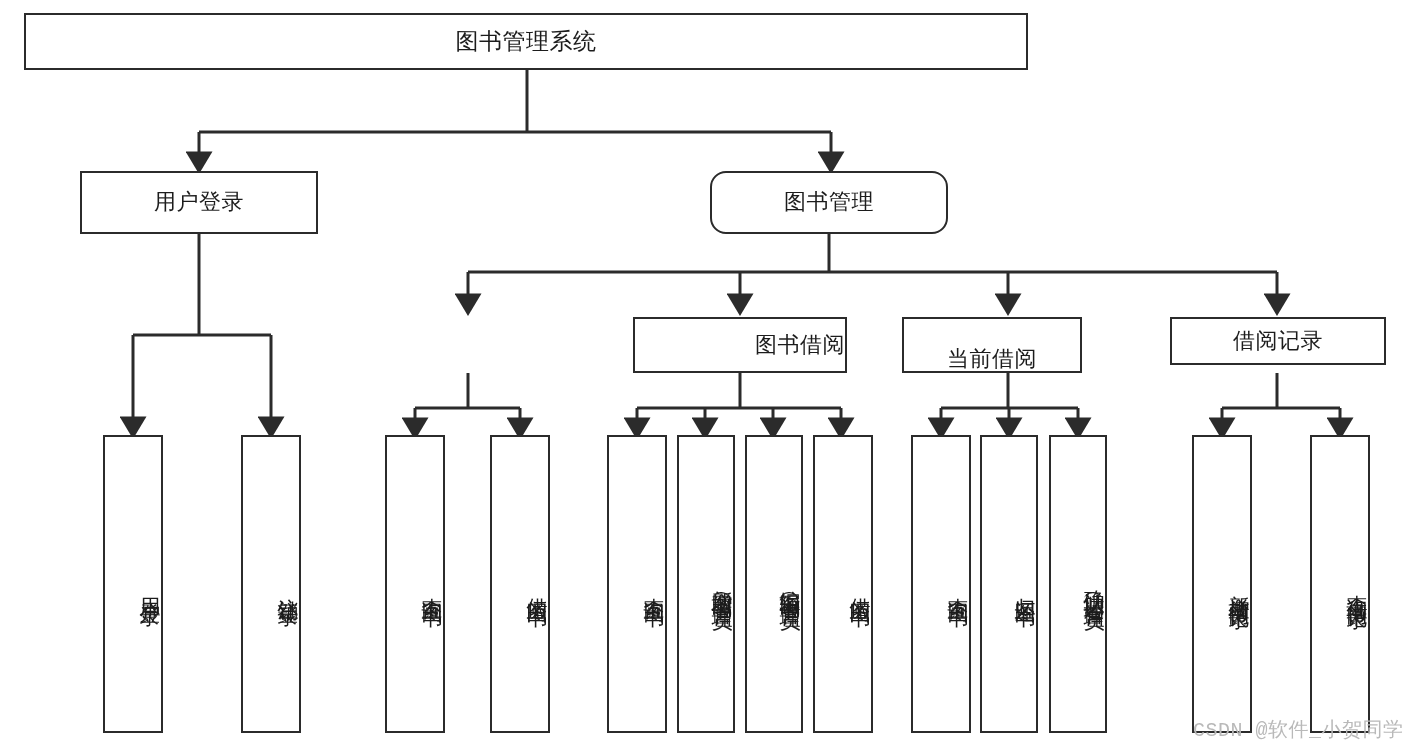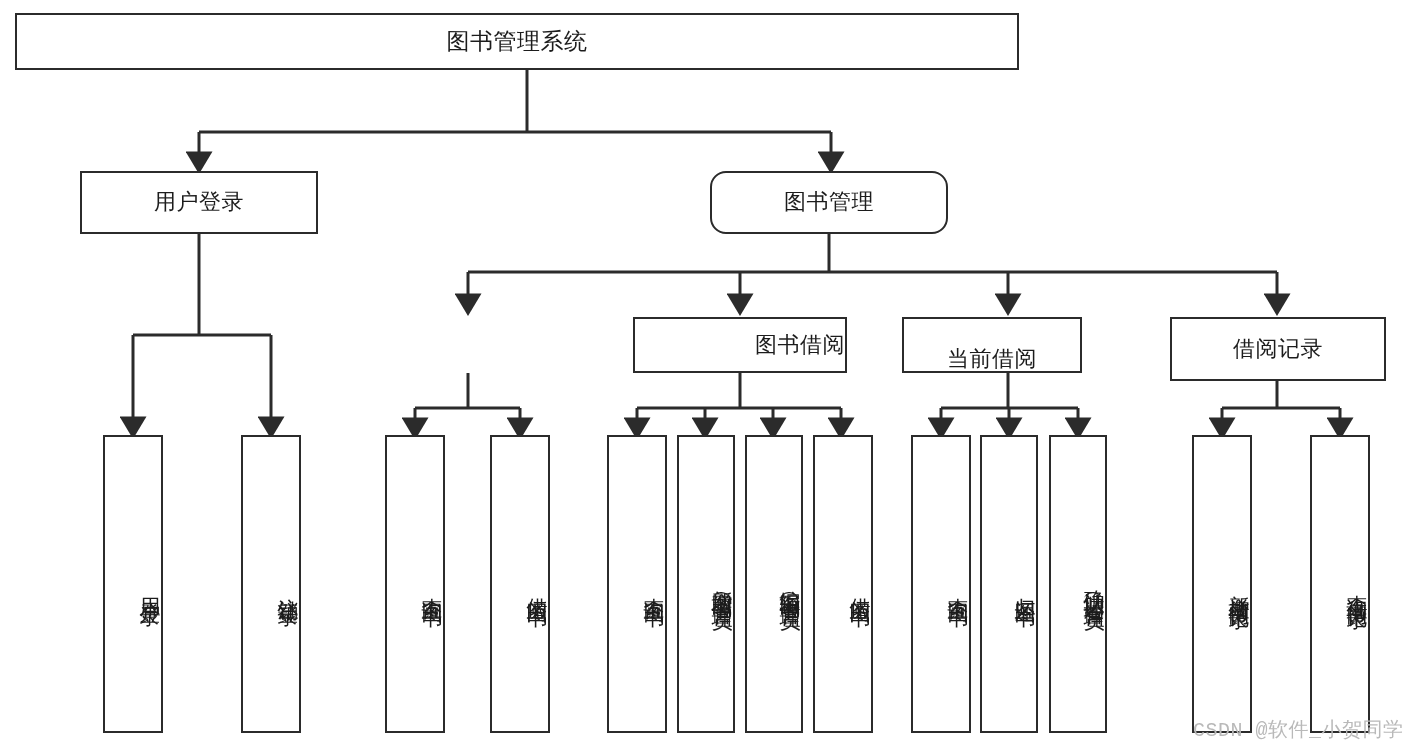--- a/index.html
+++ b/index.html
@@ -122,38 +122,38 @@
       <path d="M1009,408 L1009,424" marker-end="url(#arrowhead)"></path>
       <path d="M1078,408 L1078,424" marker-end="url(#arrowhead)"></path>
 
       <path d="M1277,373 L1277,408"></path>
       <path d="M1222,408 L1340,408"></path>
       <path d="M1222,408 L1222,424" marker-end="url(#arrowhead)"></path>
       <path d="M1340,408 L1340,424" marker-end="url(#arrowhead)"></path>
     </g>
   </svg>
 
-  <div class="node node-h node-root" style="left:15px; top:13px; width:1004px; height:57px;">
+  <div class="node node-h node-root" style="left:24px; top:13px; width:1004px; height:57px;">
     <span>图书管理系统</span>
   </div>
 
   <div class="node node-h" style="left:80px; top:171px; width:238px; height:63px;">
     <span>用户登录</span>
   </div>
   <div class="node node-h" style="left:710px; top:171px; width:238px; height:63px;border-radius:16px;">
     <span>图书管理</span>
   </div>
 
   <div class="node node-h" style="left:633px; top:317px; width:214px; height:56px;justify-content:flex-end;">
     <span>图书借阅</span>
   </div>
   <div class="node node-h" style="left:902px; top:317px; width:180px; height:56px;align-items:flex-end;">
     <span>当前借阅</span>
   </div>
-  <div class="node node-h" style="left:1170px; top:317px; width:216px; height:64px;">
+  <div class="node node-h" style="left:1170px; top:317px; width:216px; height:48px;">
     <span>借阅记录</span>
   </div>
 
   <div class="node node-v" style="left:103px; top:435px; width:60px; height:298px;">
     <span class="label-v">用户登录</span>
   </div>
   <div class="node node-v" style="left:241px; top:435px; width:60px; height:298px;">
     <span class="label-v">注销登录</span>
   </div>
 

